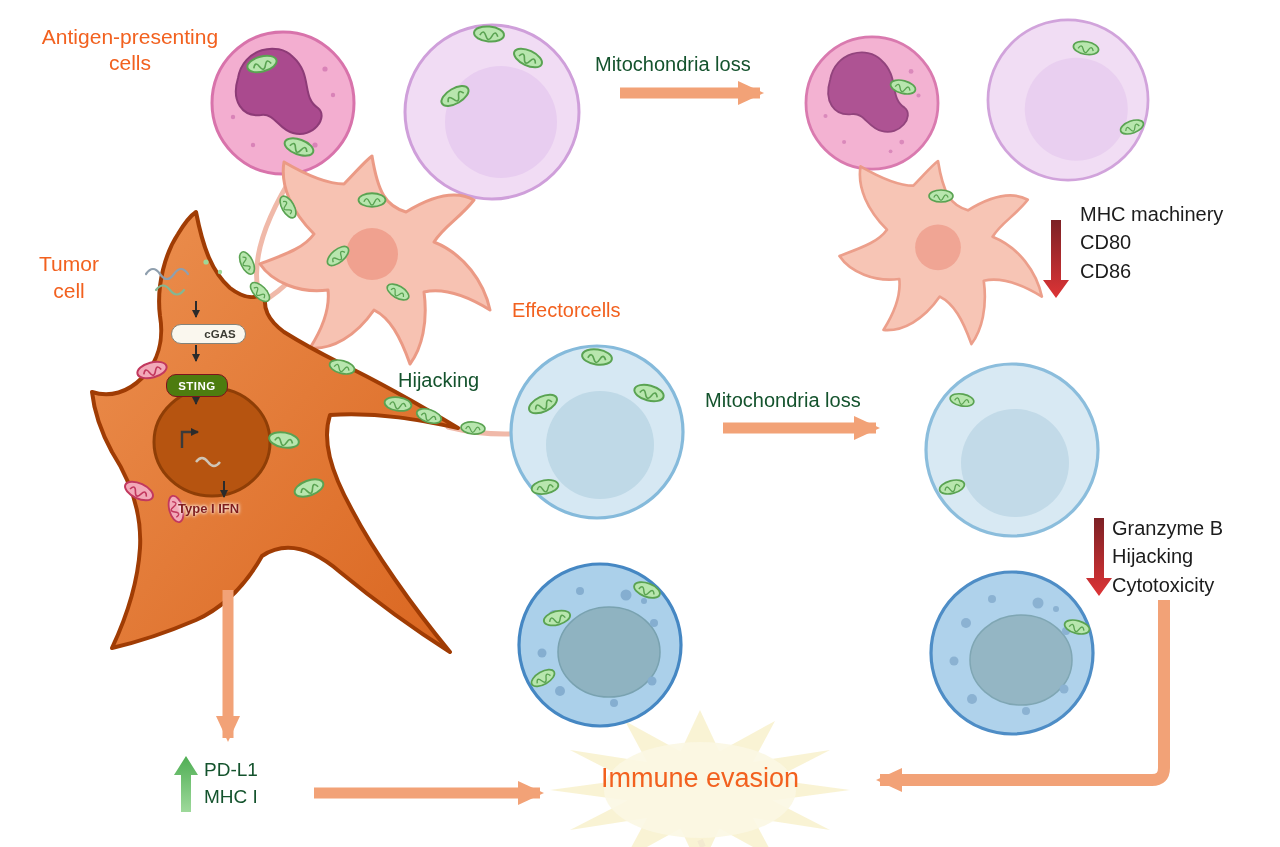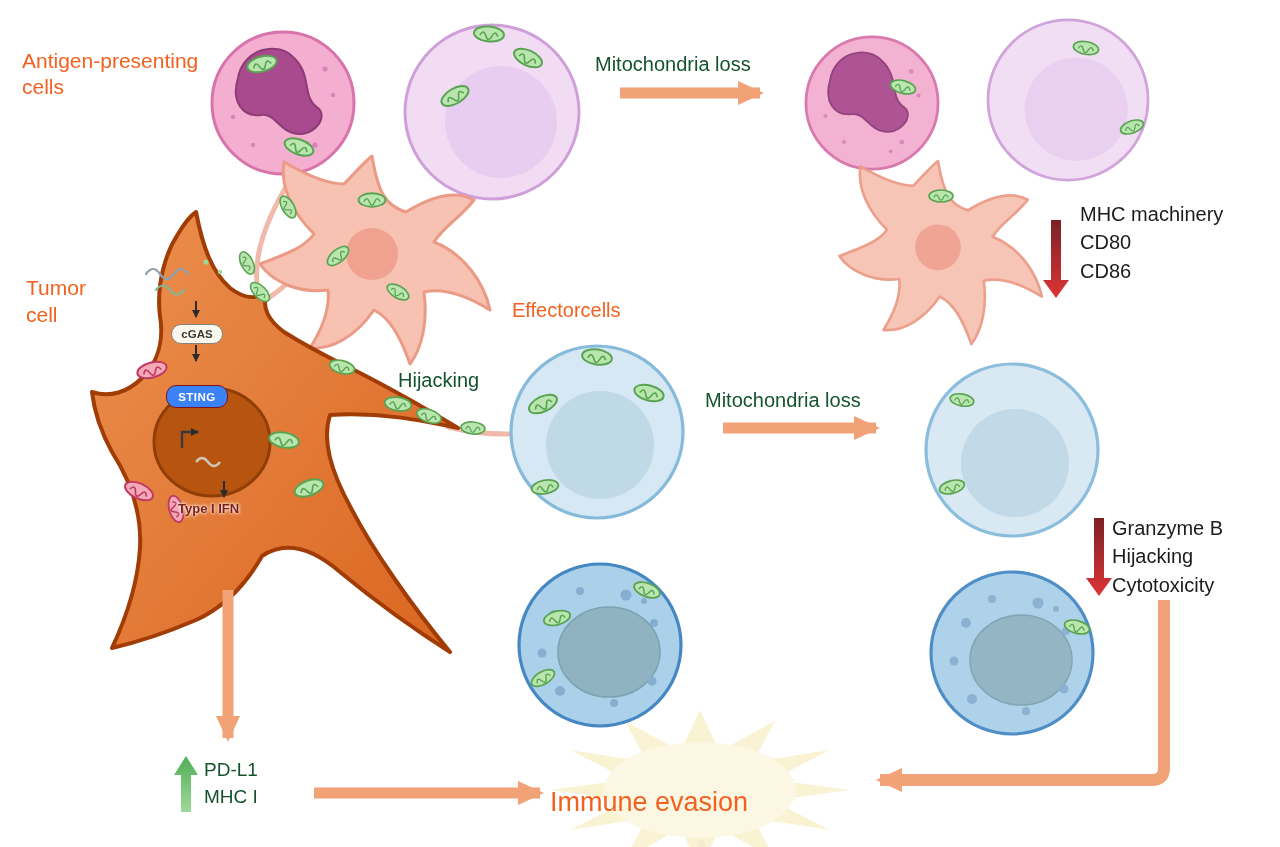--- a/index.html
+++ b/index.html
@@ -3,38 +3,38 @@
 <meta charset="utf-8">
 <style>
   html,body{margin:0;padding:0;background:#ffffff;}
   .stage{
     position:relative;width:1280px;height:847px;background:#ffffff;overflow:hidden;
     font-family:"Liberation Sans", sans-serif;
   }
   .stage svg{position:absolute;inset:0;}
   .lbl{position:absolute;white-space:pre-line;color:#14532d;}
   .orange{color:#f2611f;}
-  .center{text-align:left;margin-top:24px;}
+  .center{text-align:center;}
   .apc-label{left:22px;top:24px;width:216px;font-size:21px;line-height:1.25;}
   .tumor-label{left:26px;top:250px;width:86px;font-size:21px;line-height:1.3;}
   .effector-label{left:512px;top:299px;font-size:20px;}
   .hijacking-label{left:398px;top:369px;font-size:20px;}
   .mito-top{left:595px;top:53px;font-size:20px;}
   .mito-mid{left:705px;top:389px;font-size:20px;}
   .mhc-list{left:1072px;top:200px;font-size:20px;line-height:1.42;color:#1c1c1c;margin-left:8px;}
   .granzyme-list{left:1112px;top:514px;font-size:20px;line-height:1.42;color:#1c1c1c;}
   .pdl1-list{left:204px;top:757px;font-size:19px;line-height:1.42;}
   .evasion-label{left:550px;top:763px;width:300px;font-size:27px;}
   .pill{
     position:absolute;display:flex;align-items:center;justify-content:center;
     border-radius:10px;font-weight:bold;
   }
   .cgas-pill{left:171px;top:324px;width:50px;height:18px;background:#faf7ee;
-    border:1.5px solid #83837a;color:#3b3b33;font-size:11.5px;}
-  .sting-pill{left:166px;top:385px;width:60px;height:21px;background:#3b82f6;
+    border:1.5px solid #83837a;color:#3b3b33;font-size:11.5px;padding-left:23px;}
+  .sting-pill{left:166px;top:374px;width:60px;height:21px;background:#4d7c0f;
     border:1.5px solid #7c131d;color:#ffffff;font-size:11.5px;letter-spacing:.5px;}
   .ifn-label{left:178px;top:501px;font-size:13px;font-weight:bold;color:#7f1d1d;
     text-shadow:0 0 3px #fff,0 0 4px #fff;position:absolute;}
 </style>
 </head>
 <body>
 
 <div class="stage">
 
 <svg width="1280" height="847" viewBox="0 0 1280 847">

